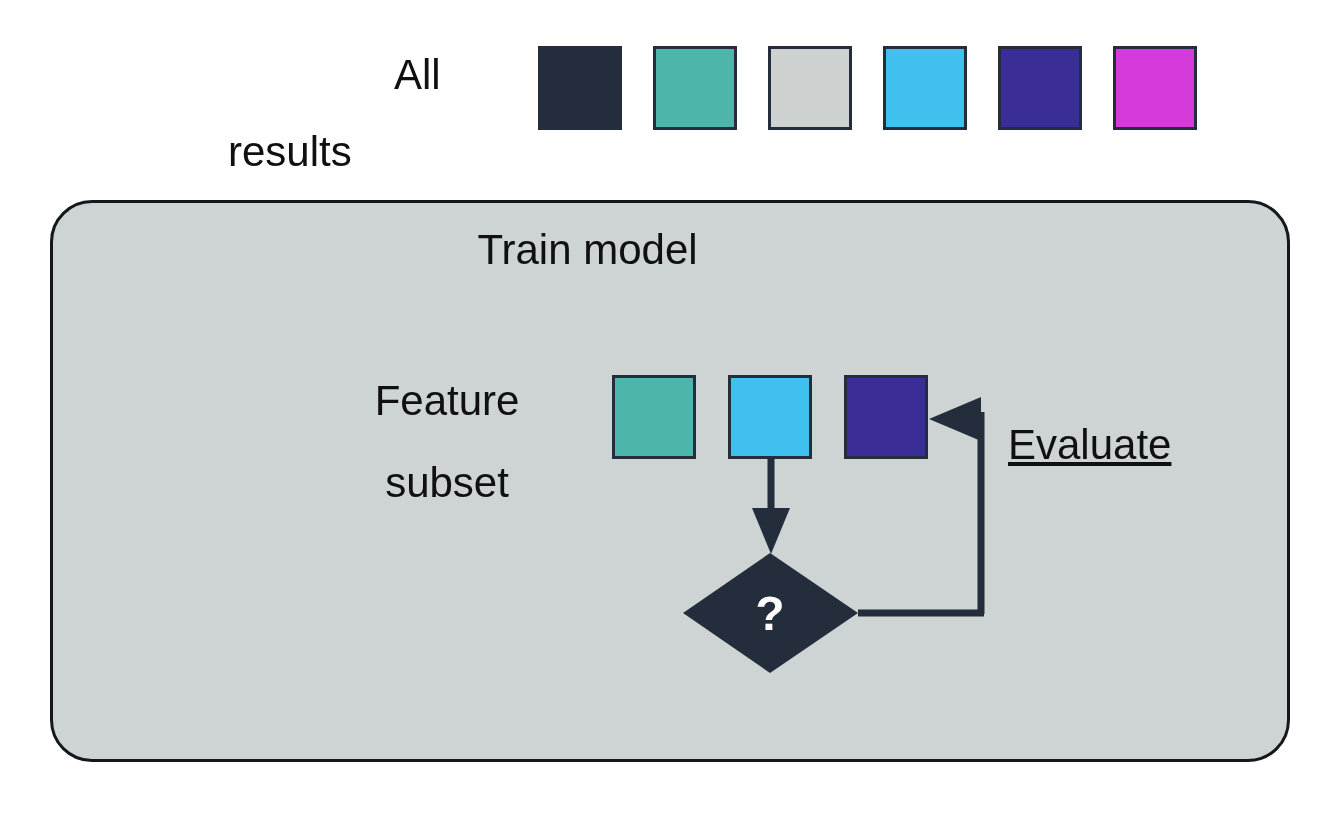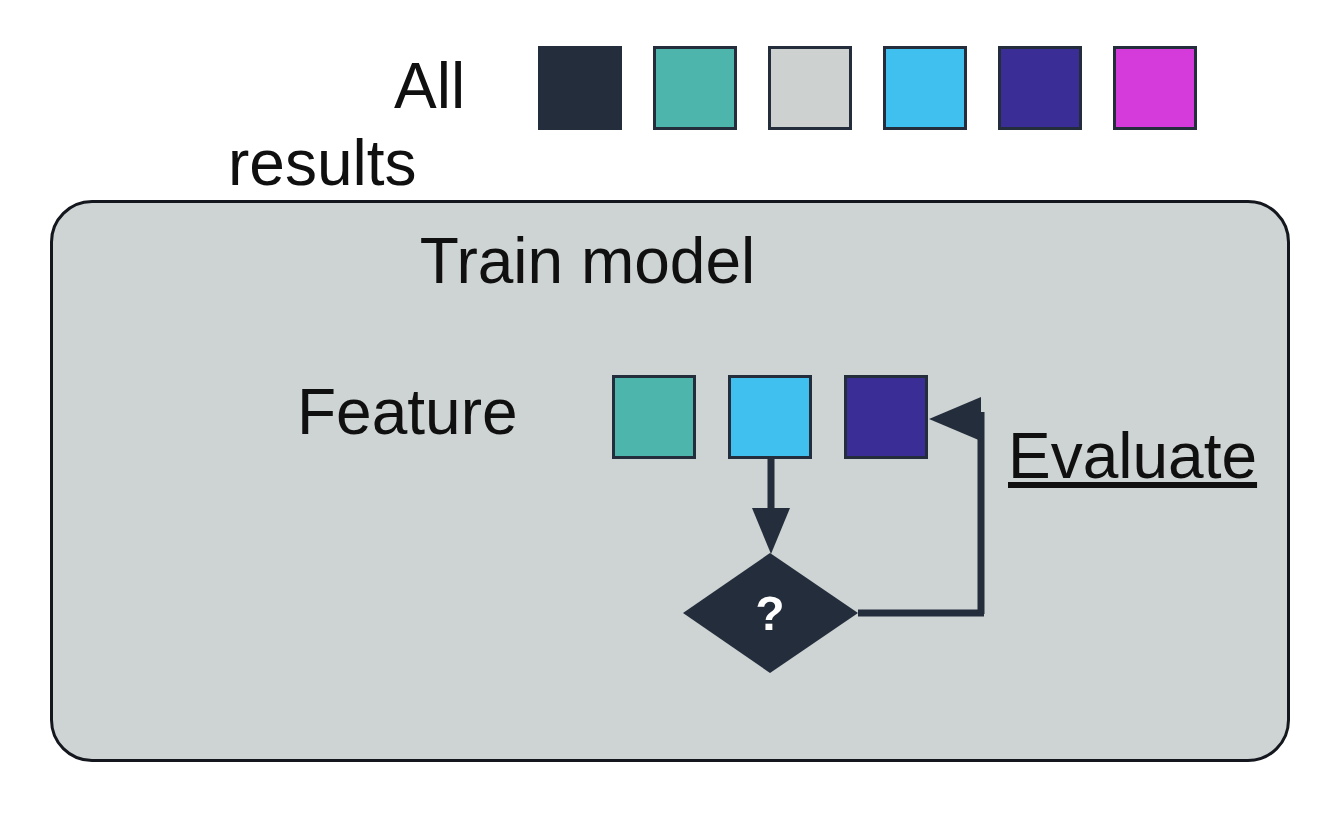--- a/index.html
+++ b/index.html
@@ -14,21 +14,21 @@
   .stage{
     position:relative;
     width:1320px;height:815px;
     overflow:hidden;
     background:var(--page-bg);
     font-family:"Liberation Sans", sans-serif;
     color:var(--text);
   }
   .txt{
     position:absolute;
-    font-size:64px;
+    font-size:42px;
     line-height:1;
     white-space:nowrap;
     color:var(--text);
   }
   .row{
     position:absolute;
     display:flex;
   }
   .row .sq{
     width:84px;height:84px;
@@ -47,20 +47,21 @@
     border:3px solid var(--container-border);
     border-radius:42px;
   }
   .train-label{
     left:50px;top:229px;
     width:1075px;
     text-align:center;
   }
   .subset-label{
     width:300px;left:297px;
+    text-align:center;
   }
   .eval-label{left:1008px;text-decoration:underline;}
   svg.overlay{
     position:absolute;left:0;top:0;
     width:1320px;height:815px;
     pointer-events:none;
   }
   .qmark{
     position:absolute;
     left:683px;top:590px;
@@ -87,20 +88,21 @@
       <div class="sq" style="background: rgb(64, 192, 238);"></div>
       <div class="sq" style="background: rgb(58, 46, 150);"></div>
       <div class="sq" style="background: rgb(212, 59, 218);"></div>
     </div>
 
   <div class="container-box"></div>
 
   <div class="txt train-label">Train model</div>
 
   <div class="txt subset-label" style="top:380px">Feature</div>
+  <div class="txt subset-label" style="top:462px">subset</div>
 
   <div class="row row-subset" style="left:612px;top:375px">
       <div class="sq" style="background: rgb(77, 181, 171);"></div>
       <div class="sq" style="background: rgb(64, 192, 238);"></div>
       <div class="sq" style="background: rgb(58, 46, 150);"></div>
     </div>
 
   <svg class="overlay" viewBox="0 0 1320 815">
 
     <rect x="767.5" y="459" width="7" height="52" fill="var(--ink)"></rect>

